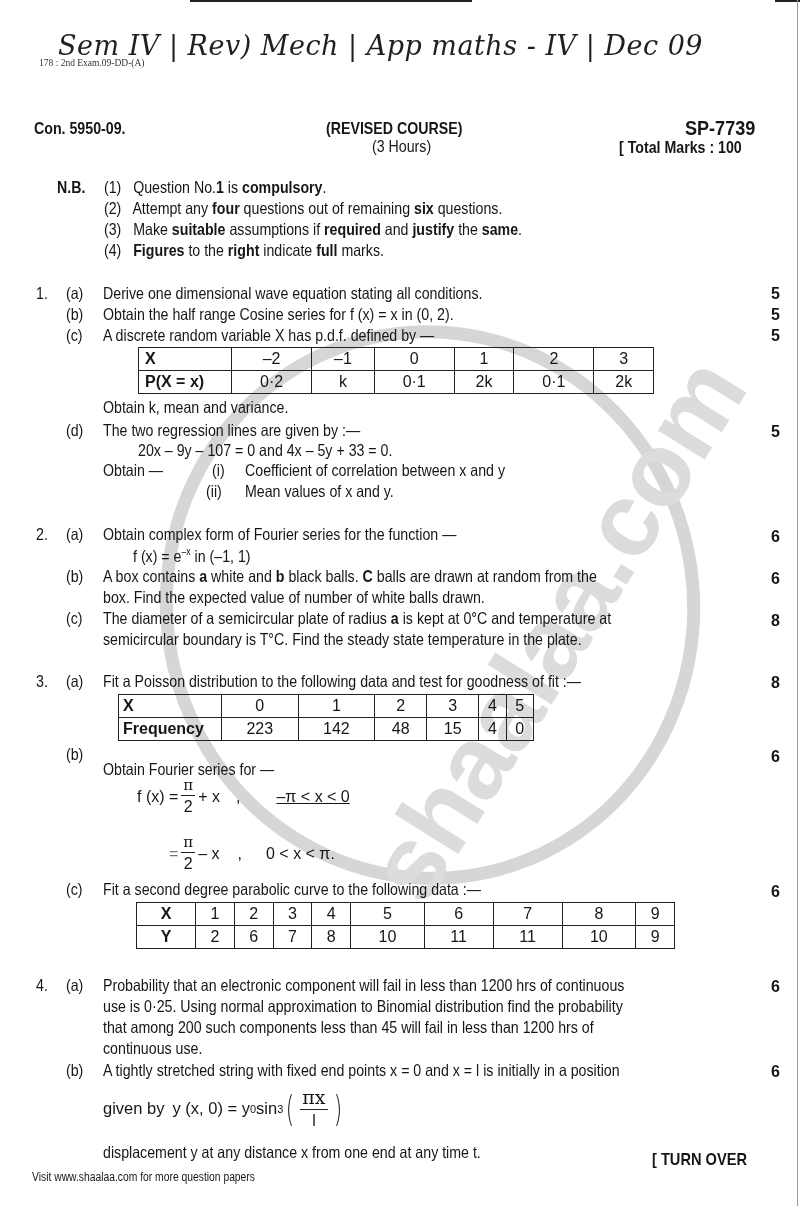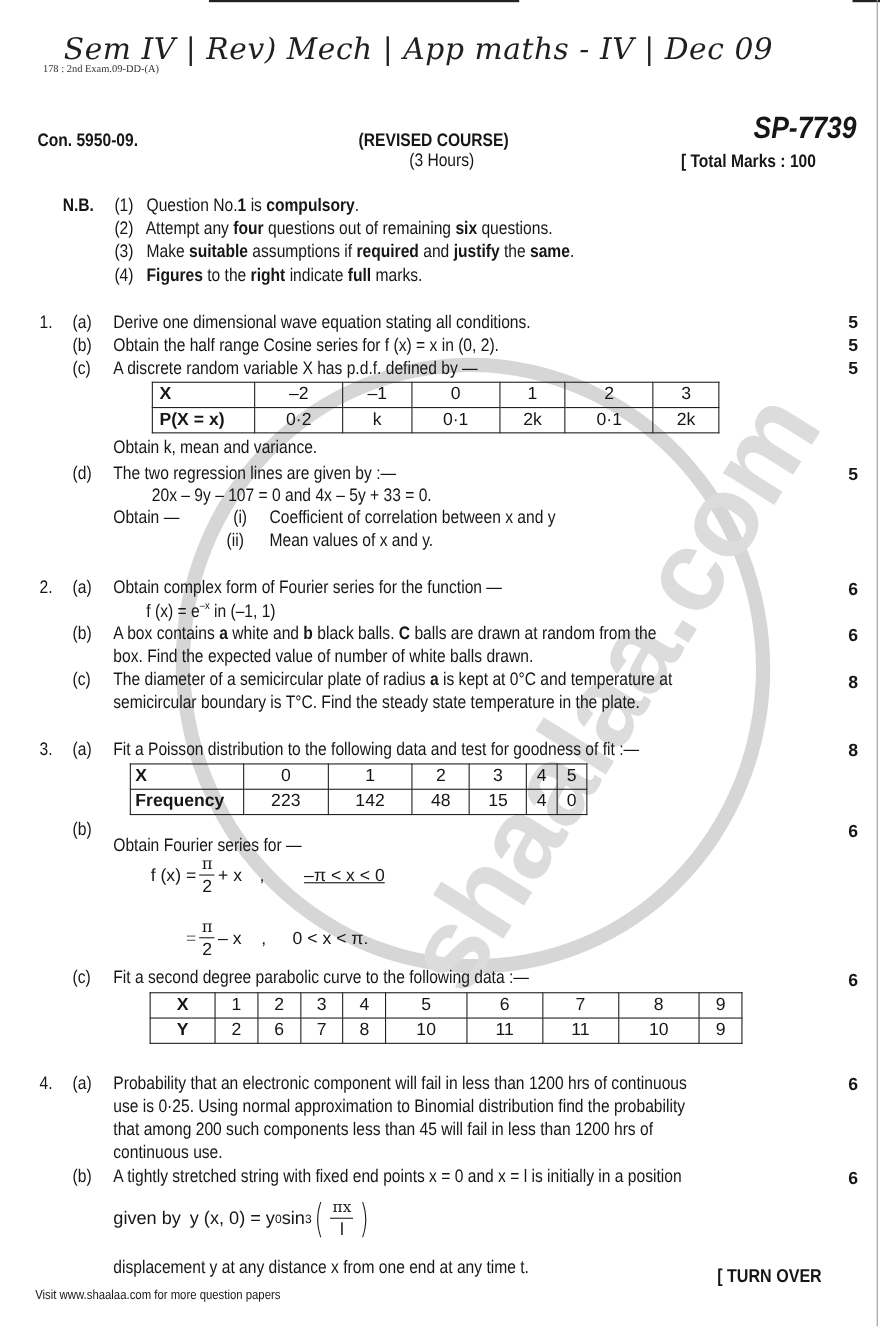--- a/index.html
+++ b/index.html
@@ -47,21 +47,21 @@
 <div class="right-line"></div>
 
 <div class="wm-circle"></div>
 <div class="wm-text">shaalaa.com</div>
 
 <div class="hand">Sem IV | Rev) Mech | App maths - IV | Dec 09</div>
 <div class="stamp">178 : 2nd Exam.09-DD-(A)</div>
 
 <div class="abs b" style="left:34px; top:119px; font-size:16.5px;"><span class="cond">Con. 5950-09.</span></div>
 <div class="abs b" style="left:326px; top:119px; font-size:16.5px;"><span class="cond">(REVISED COURSE)</span></div>
-<div class="abs b" style="left:685px; top:100px; font-size:28px;font-style:italic;"><span class="cond">SP-7739</span></div>
+<div class="abs b" style="left:685px; top:116px; font-size:21px;"><span class="cond">SP-7739</span></div>
 <div class="abs" style="left:372px; top:137px; font-size:16.5px;"><span class="cond">(3 Hours)</span></div>
 <div class="abs b" style="left:619px; top:138px; font-size:16.5px;"><span class="cond">[ Total Marks : 100</span></div>
 
 <div class="abs b f15" style="left:57px; top:178px;"><span class="cond">N.B.</span></div>
 <div class="abs f15" style="left:104px; top:178px;">
   <span class="cond">
     <span>(1)</span>&nbsp;&nbsp;
     <span>Question No.</span><b>1</b><span> is </span><b>compulsory</b><span>.</span>
   </span>
 </div>
@@ -252,21 +252,21 @@
 <div class="mark" style="top:1063px;">6</div>
 
 <div class="abs f15" style="left:103px; top:1088px; display:flex; align-items:center;">
   <span class="cond" style="transform:none;">given by</span>
   <span style="margin-left:8px;">y (x, 0) = y</span>
     <sub style="font-size:11px;">0</sub>
     <span> sin</span>
     <sup style="font-size:11px;">3</sup>
   <span class="paren">(</span>
   <span class="frac">
-      <span class="num" style="font-size:14px;">πx</span>
+      <span class="num" style="font-size:19px;">πx</span>
       <span class="den">l</span>
     </span>
   <span class="paren">)</span>
 </div>
 
 <div class="abs f15" style="left:103px; top:1143px;"><span class="cond">displacement y at any distance x from one end at any time t.</span></div>
 
 <div class="abs b" style="left:652px; top:1150px; font-size:17px;"><span class="cond">[ TURN OVER</span></div>
 <div class="abs" style="left:32px; top:1170px; font-size:12px;"><span class="cond">Visit www.shaalaa.com for more question papers</span></div>
 

